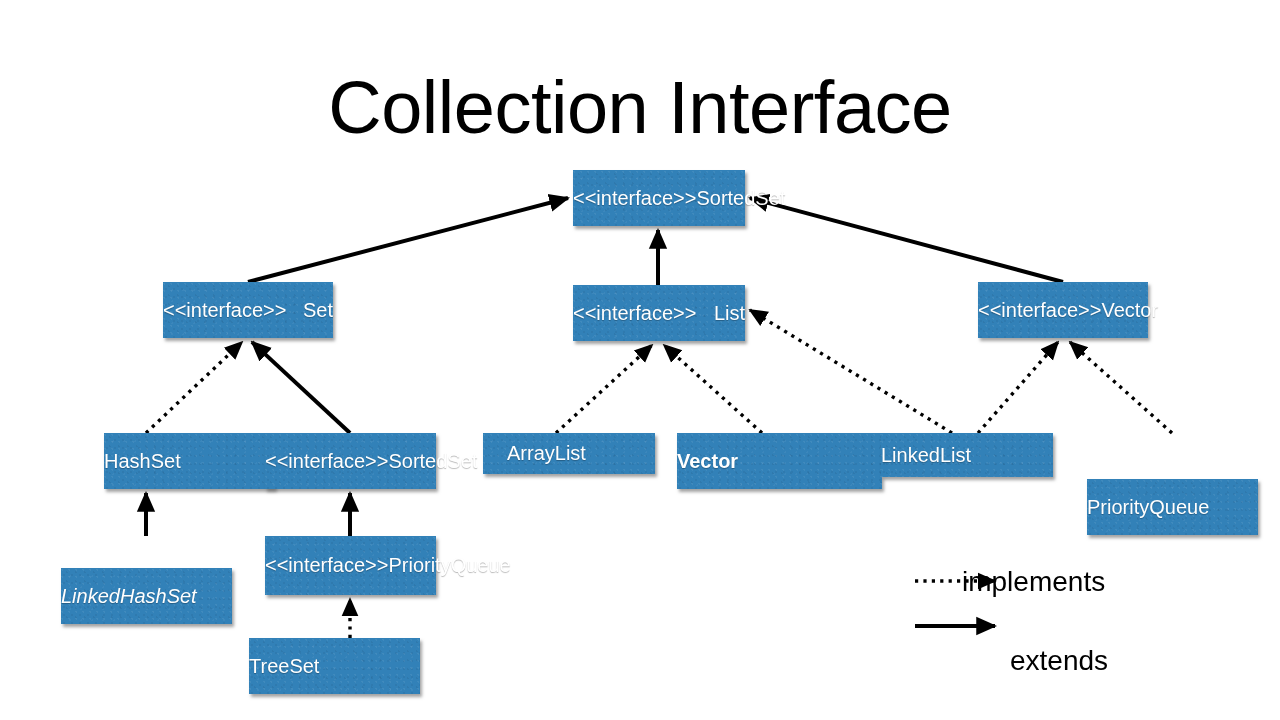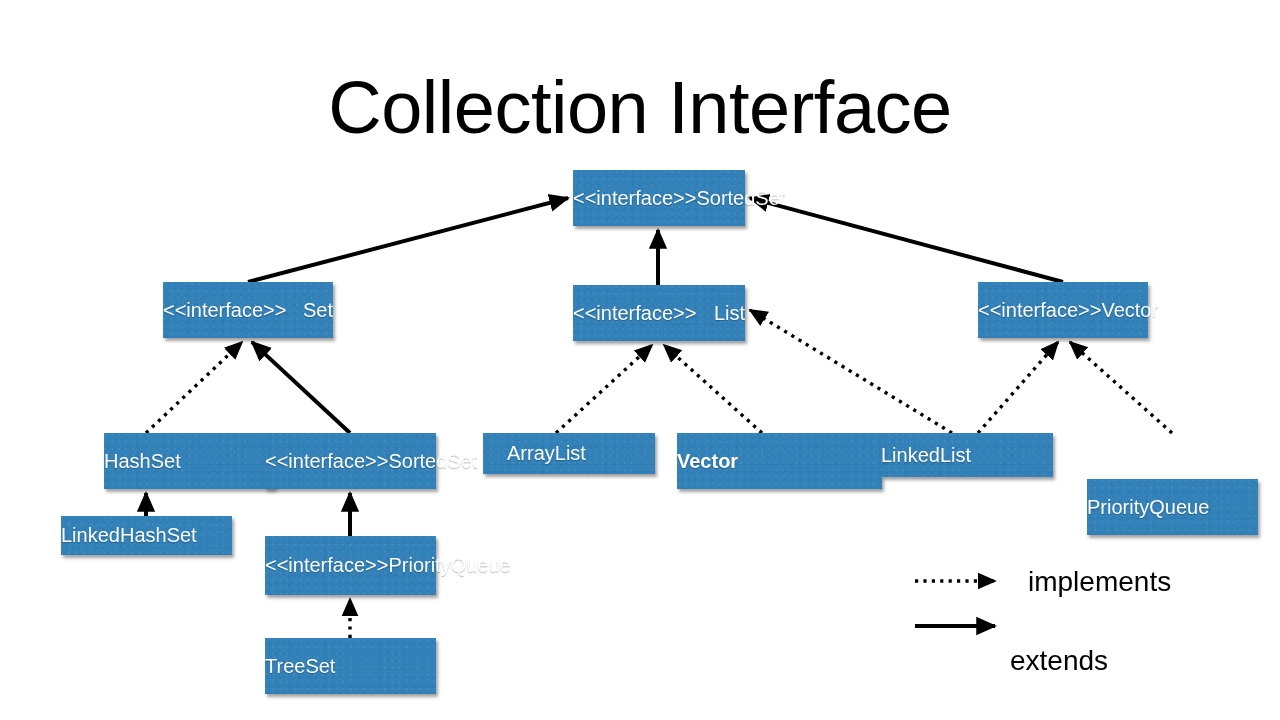--- a/index.html
+++ b/index.html
@@ -140,30 +140,30 @@
       </div>
       <div class="node" style="left: 677px; top: 433px; width: 205px; height: 56px; background-color: rgb(50, 129, 184); color: rgb(255, 255, 255); font-weight: bold;">
         <span class="nm">Vector</span>
       </div>
       <div class="node" style="left: 881px; top: 433px; width: 172px; height: 44px; background-color: rgb(50, 129, 184); color: rgb(255, 255, 255);">
         <span class="nm">LinkedList</span>
       </div>
       <div class="node" style="left: 1087px; top: 433px; width: 171px; height: 56px; background-color: rgb(50, 129, 184); color: rgb(255, 255, 255); margin-top: 46px;">
         <span class="nm">PriorityQueue</span>
       </div>
-      <div class="node" style="left: 61px; top: 516px; width: 171px; height: 39px; background-color: rgb(50, 129, 184); color: rgb(255, 255, 255);">
+      <div class="node" style="left: 61px; top: 568px; width: 171px; height: 56px; background-color: rgb(50, 129, 184); color: rgb(255, 255, 255); font-style: italic;">
         <span class="nm">LinkedHashSet</span>
       </div>
       <div class="node" style="left: 265px; top: 536px; width: 171px; height: 59px; background-color: rgb(50, 129, 184); color: rgb(255, 255, 255);">
         <span class="stereo">&lt;&lt;interface&gt;&gt;</span>
         <span class="nm">PriorityQueue</span>
       </div>
-      <div class="node" style="left: 265px; top: 638px; width: 171px; height: 56px; background-color: rgb(50, 129, 184); color: rgb(255, 255, 255);">
+      <div class="node" style="left: 249px; top: 638px; width: 171px; height: 56px; background-color: rgb(50, 129, 184); color: rgb(255, 255, 255);">
         <span class="nm">TreeSet</span>
       </div>
     </div>
 
   <div id="legend-layer">
-      <div class="legend-label" style="left: 1028px; top: 565px;">implements</div>
+      <div class="legend-label" style="left: 962px; top: 565px;">implements</div>
       <div class="legend-label" style="left: 1010px; top: 608px; margin-top: 36px;">extends</div>
     </div>
 
 </div>
 
 </body></html>

